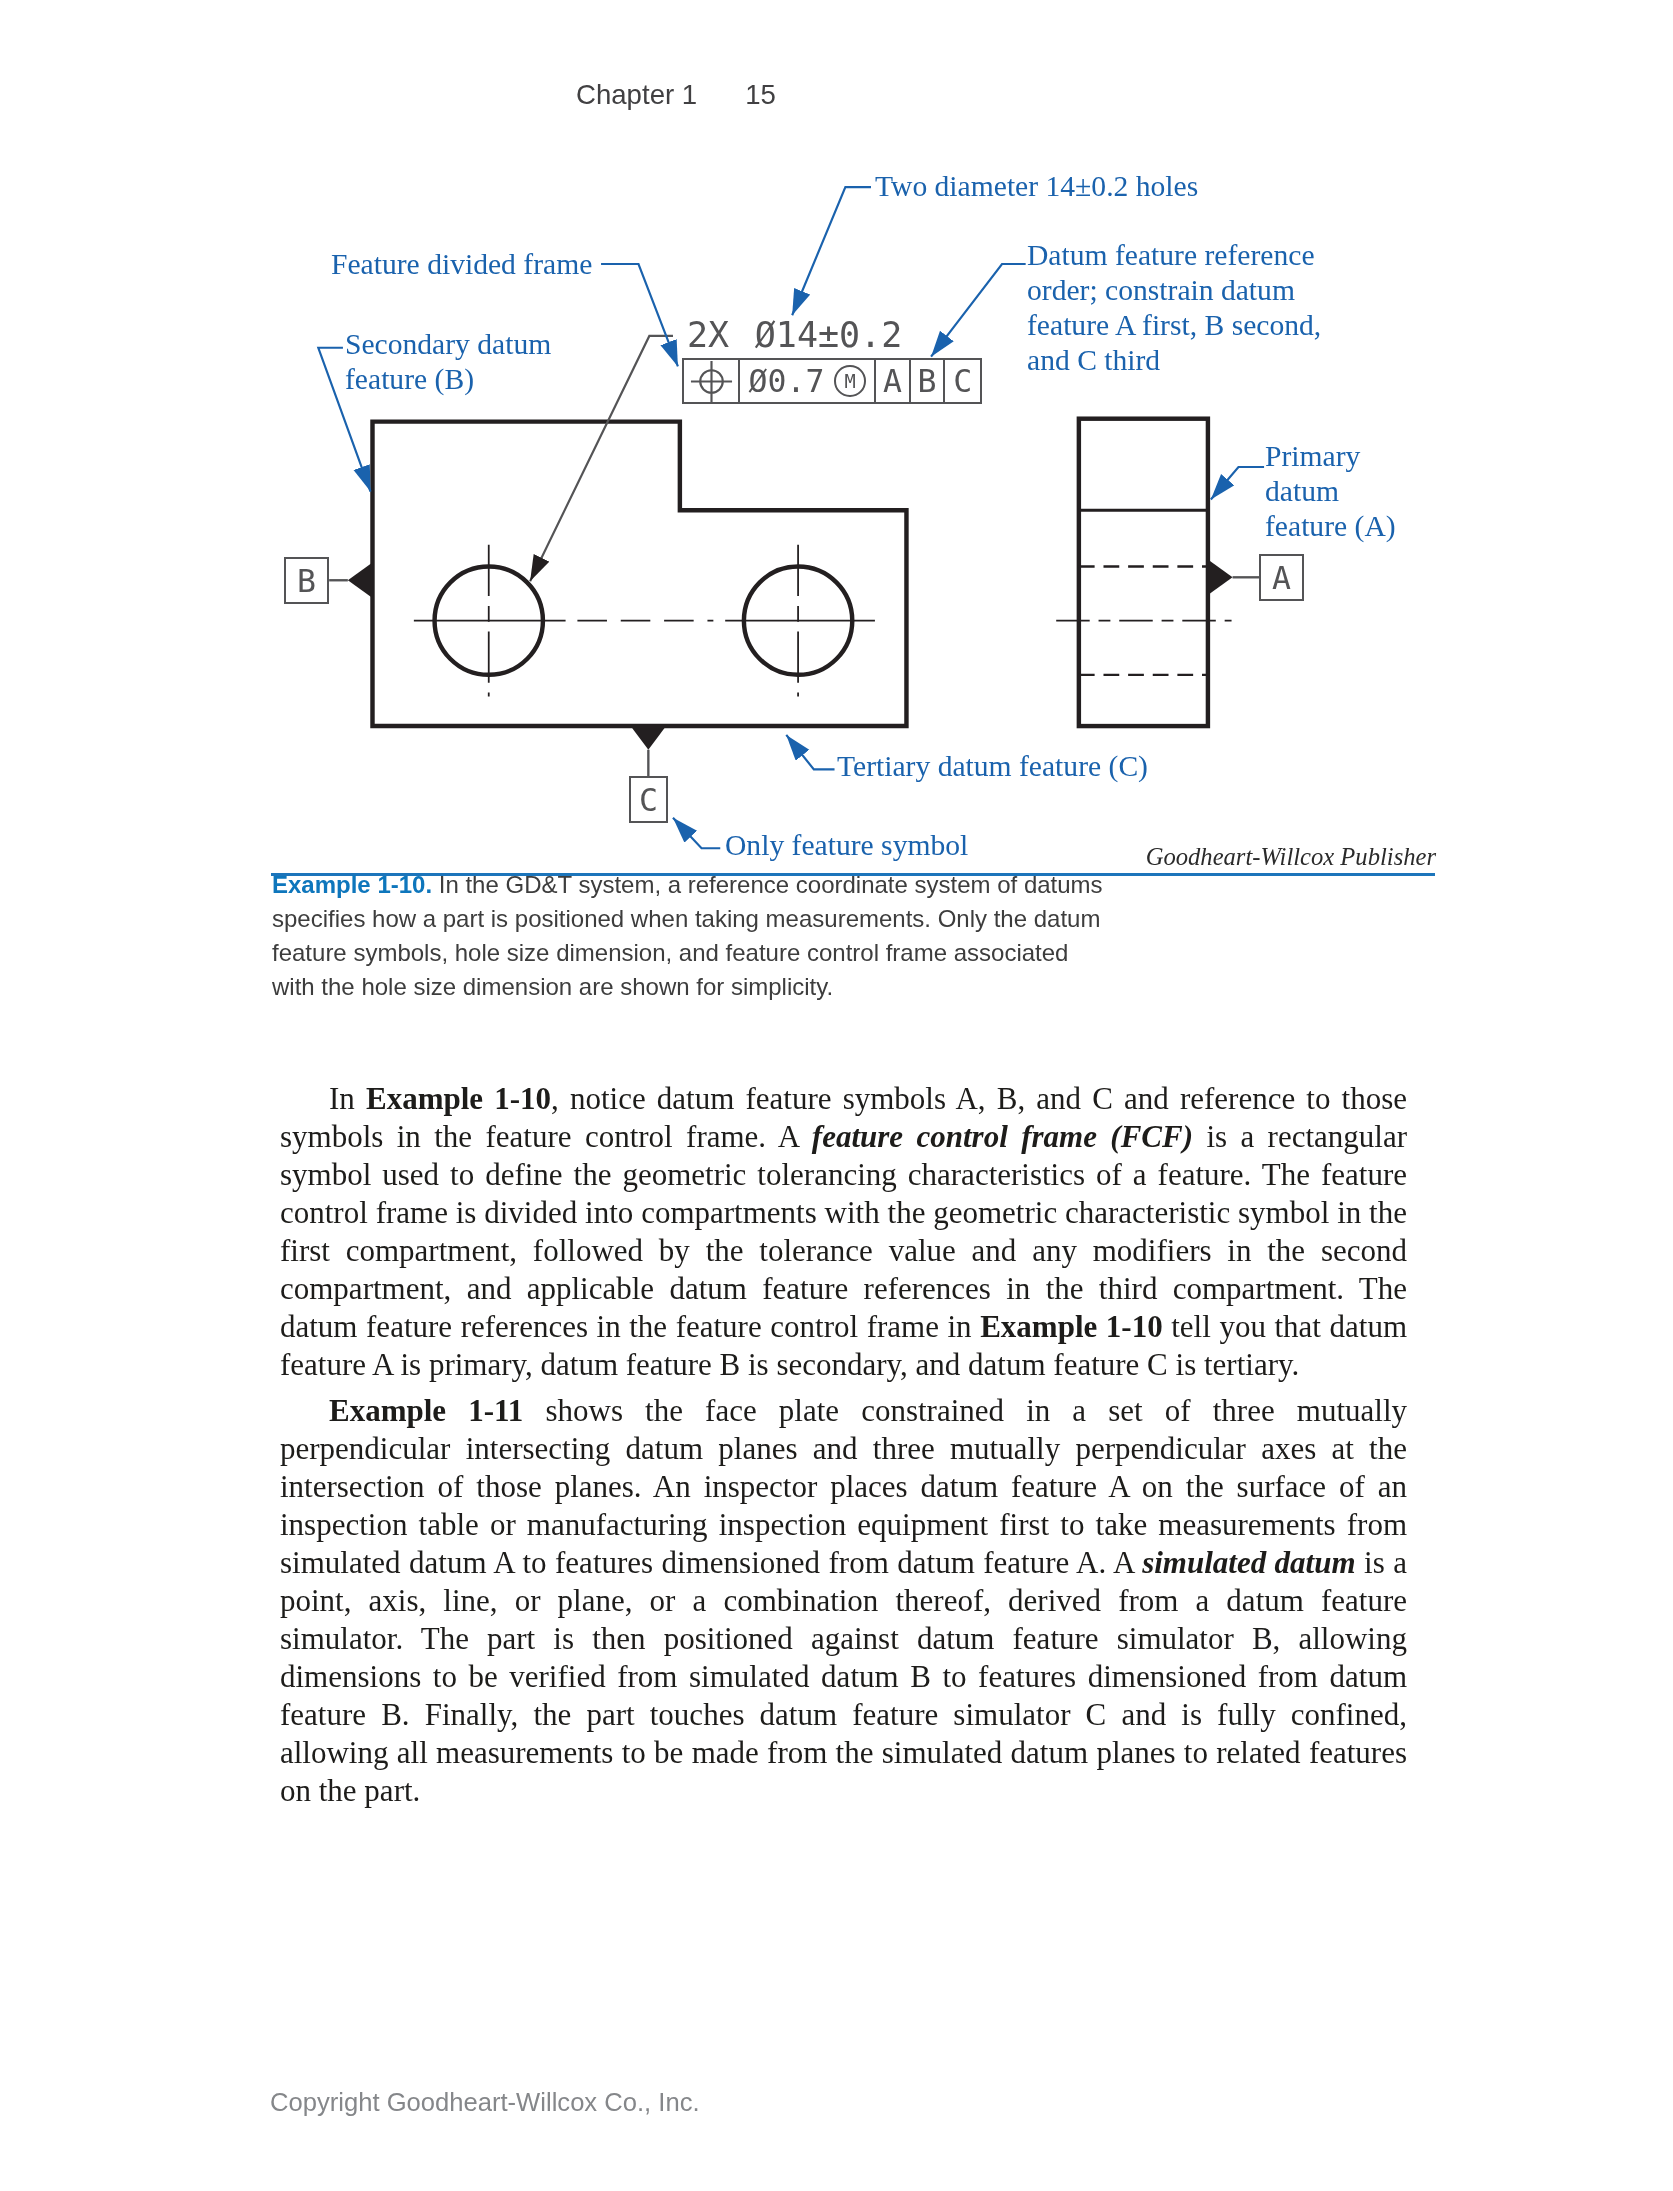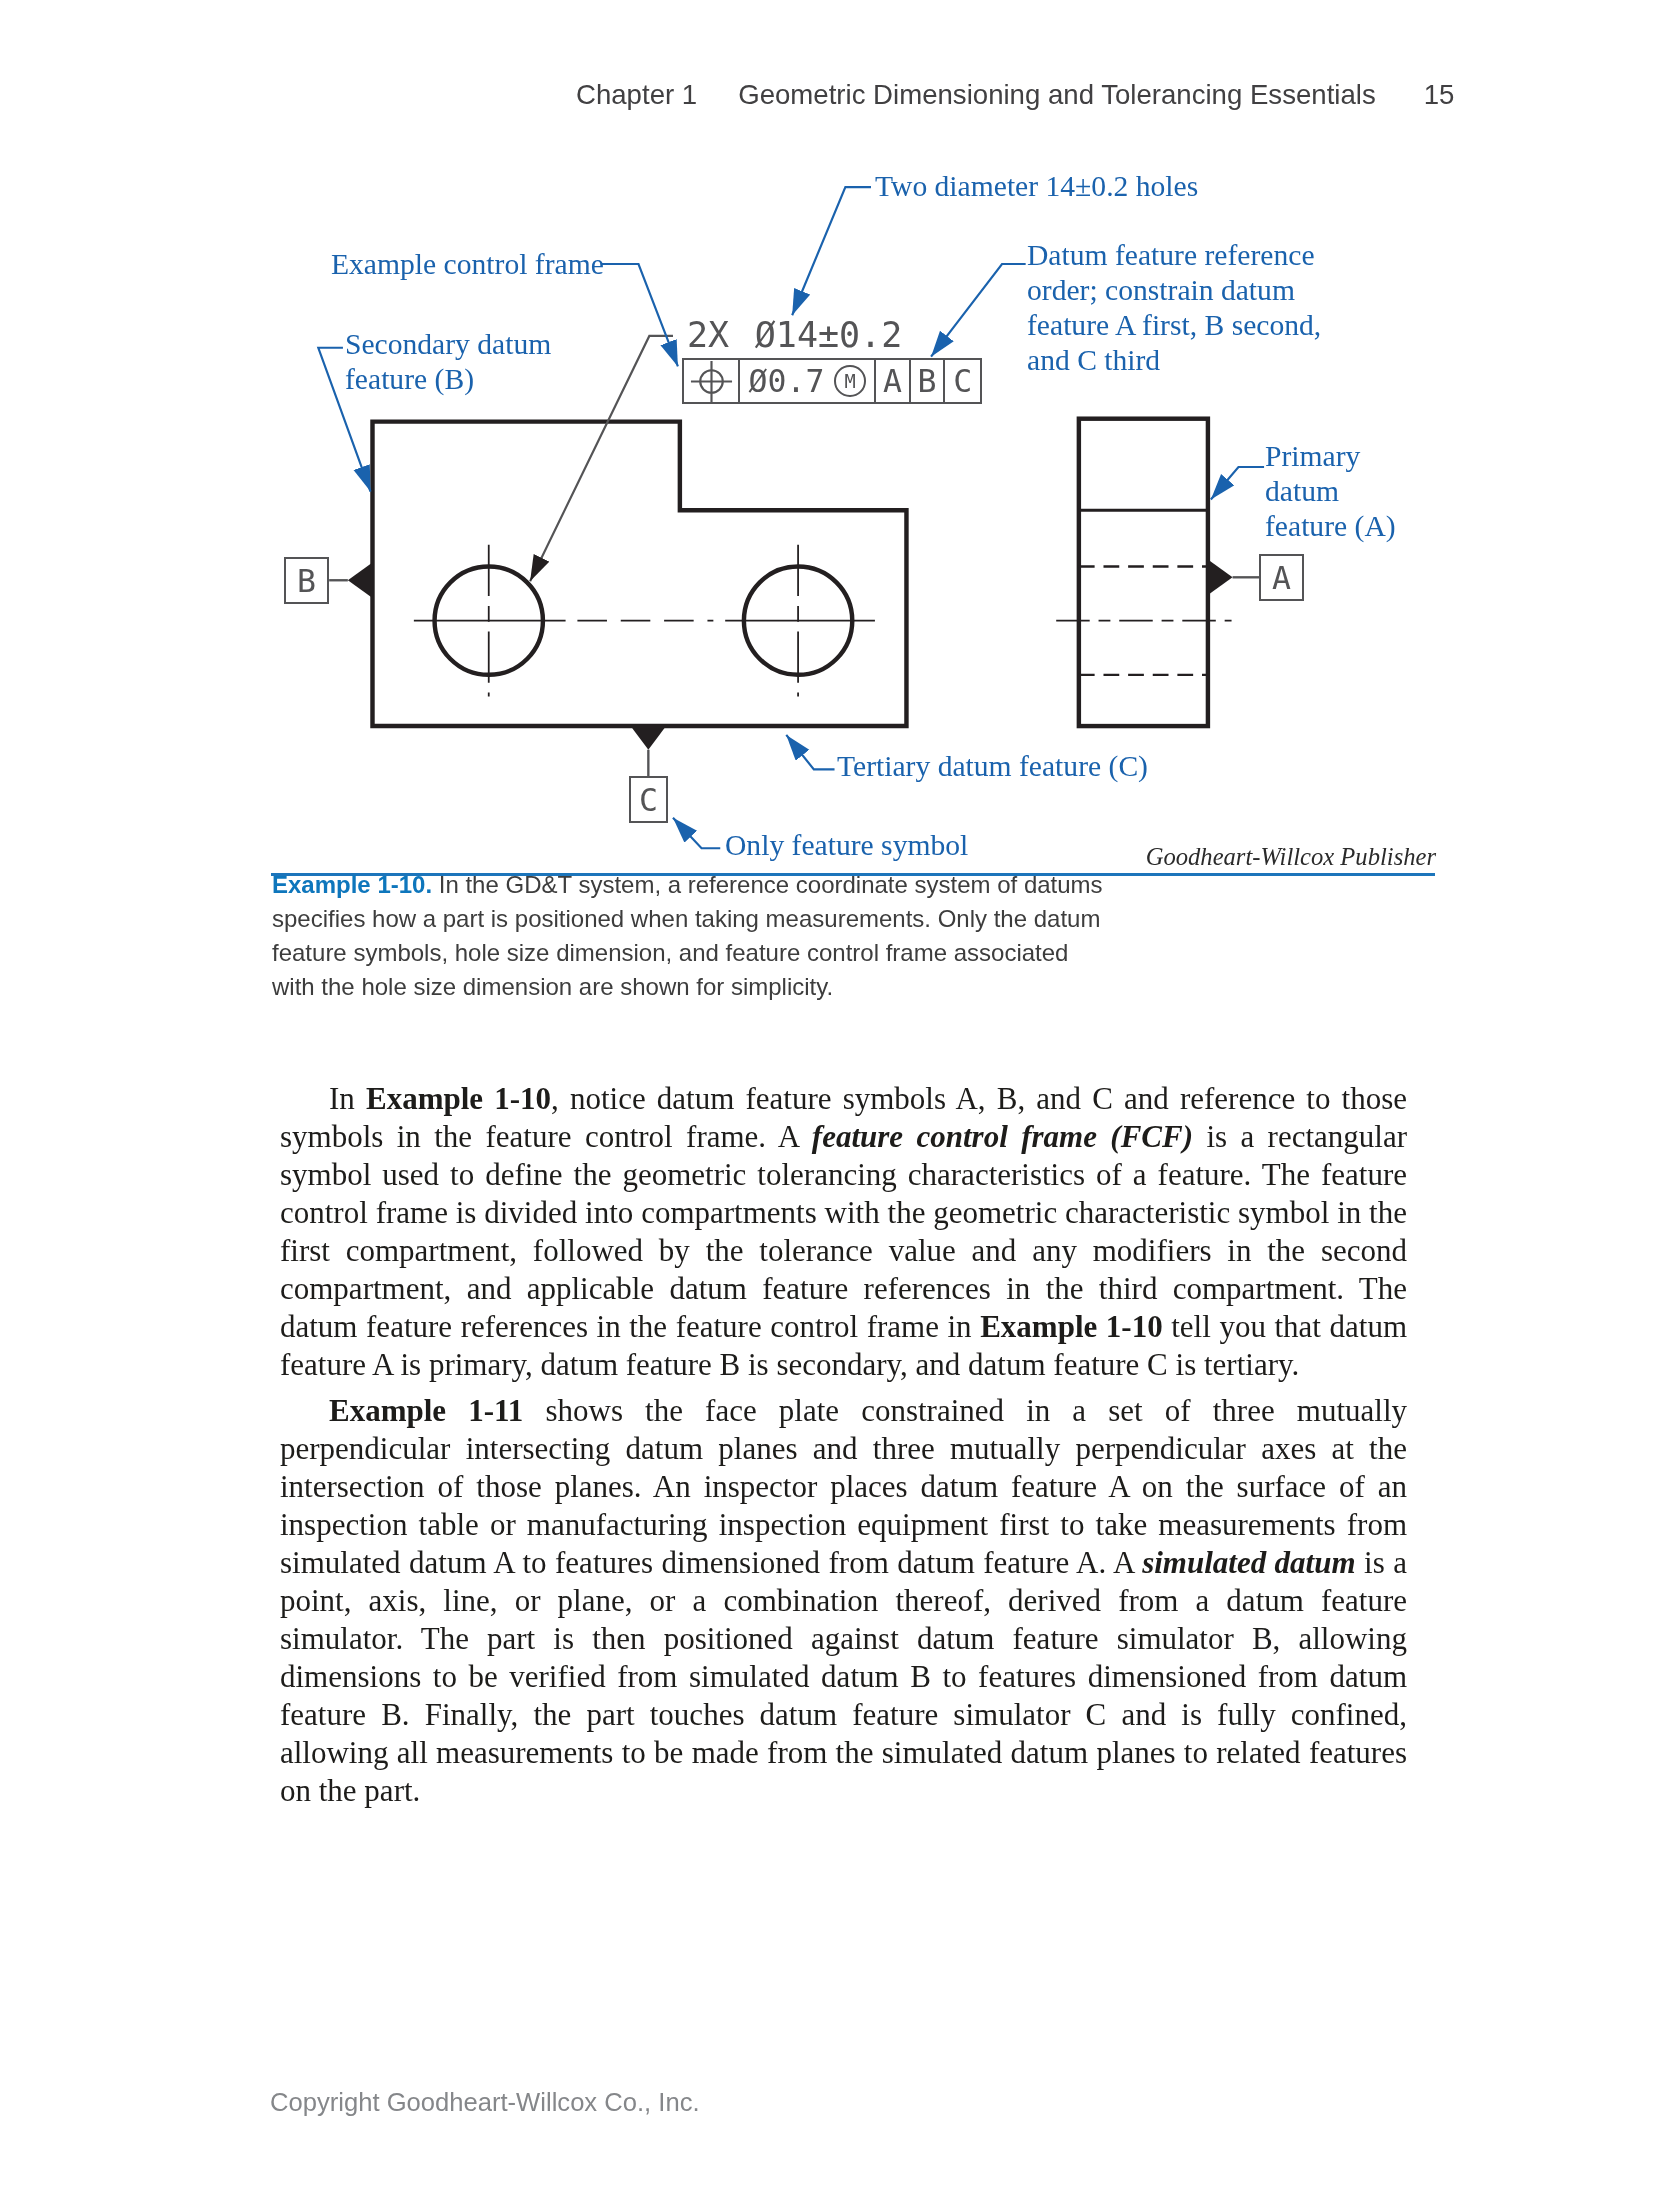--- a/index.html
+++ b/index.html
@@ -64,21 +64,20 @@
 
   
   .foot{position:absolute;left:270px;top:2088px;font-family:Liberation Sans, sans-serif;
        font-size:25.6px;color:#85878a;}
 </style>
 </head>
 <body>
 
 <div class="hdr">
   <span>Chapter 1</span>
-  <span class="ttl">Geometric Dimensioning and Tolerancing Essentials</span>
   <span class="pg">15</span>
 </div>
 
 <svg class="fig" width="1674" height="2192" viewBox="0 0 1699 2225">
   <defs>
     <marker id="ab" markerWidth="13" markerHeight="9" refX="12" refY="4" orient="auto">
       <path d="M0,0 L12,4 L0,8 Z" fill="#1a62ad"></path>
     </marker>
     <marker id="ak" markerWidth="13" markerHeight="9" refX="12" refY="4" orient="auto">
       <path d="M0,0 L12,4 L0,8 Z" fill="#231f20"></path>
@@ -124,21 +123,21 @@
     <path d="M610,268 L648,268 L688,372" marker-end="url(#ab)"></path>
     <path d="M348,353 L323,353 L376,499" marker-end="url(#ab)"></path>
     <path d="M1041,268 L1017,268 L945,362" marker-end="url(#ab)"></path>
     <path d="M1283,474 L1257,474 L1229,507" marker-end="url(#ab)"></path>
     <path d="M847,781 L826,781 L798,746" marker-end="url(#ab)"></path>
     <path d="M731,861 L712,861 L683,830" marker-end="url(#ab)"></path>
   </g>
 </svg>
 
 <div class="lbl" style="left:875px;top:169px;">Two diameter 14±0.2 holes</div>
-<div class="lbl" style="left:331px;top:247px;">Example control frame</div>
+<div class="lbl" style="left:331px;top:247px;">Feature divided frame</div>
 <div class="lbl" style="left:345px;top:327px;">Secondary datum
 feature (B)</div>
 <div class="lbl" style="left:1027px;top:238px;">Datum feature reference
 order; constrain datum
 feature A first, B second,
 and C third</div>
 <div class="lbl" style="left:1265px;top:439px;">Primary
 datum
 feature (A)</div>
 <div class="lbl" style="left:837px;top:749px;">Tertiary datum feature (C)</div>

